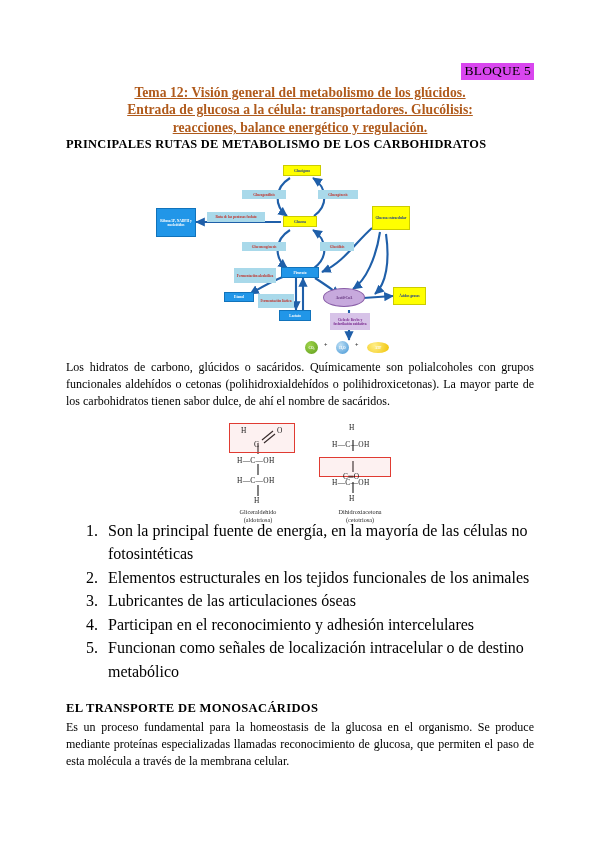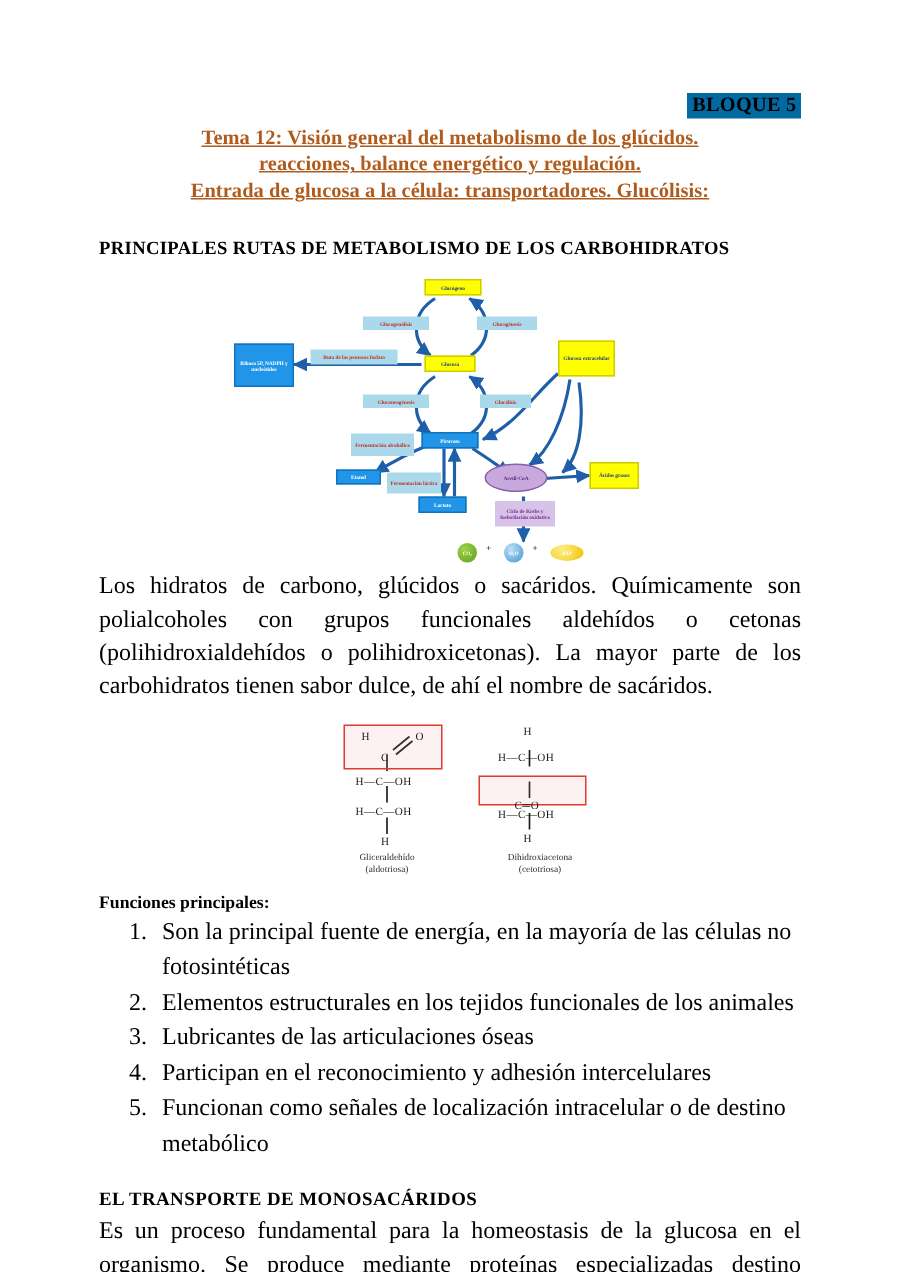--- a/index.html
+++ b/index.html
@@ -26,25 +26,25 @@
   }
 
   
   .bloque-row {
     padding-top: 62px;
     text-align: right;
     line-height: 1;
   }
   .bloque-badge {
     display: inline-block;
-    font-weight: bold;
+    font-weight: normal;
     font-size: 13.5px;
     letter-spacing: .2px;
     color: #000;
-    background: #0369a1;
+    background: #d946ef;
     padding: 1px 3px 2px 4px;
   }
 
   .doc-title {
     margin: 4px 0 0 0;
     text-align: center;
     color: #b05a1b;
     font-weight: bold;
     font-size: 13.6px;
     line-height: 1.32;
@@ -53,36 +53,35 @@
   .doc-title span { display: block; text-decoration: underline; }
 
   
   .sec-heading {
     font-weight: bold;
     font-size: 12.4px;
     letter-spacing: .25px;
     margin: 0;
   }
   .h-routes {
-    margin-top: 22px;
     text-align: left;
   }
   .h-glucidos {
     margin-top: 17px;
     font-size: 13px;
     letter-spacing: .5px;
   }
   .h-transporte {
     margin-top: 18px;
     font-size: 12.6px;
     letter-spacing: .3px;
   }
 
   .body-par {
-    font-size: 16px;
+    font-size: 12px;
     line-height: 1.40;
     text-align: justify;
     margin: 3px 0 0 0;
   }
 
   .sublead {
     font-weight: bold;
     font-size: 11.8px;
     margin: 16px 0 0 0;
   }
@@ -193,22 +192,22 @@
 <body>
 
 <div class="page">
 
   <div class="bloque-row">
     <span class="bloque-badge">BLOQUE 5</span>
   </div>
 
   <div class="doc-title">
     <span>Tema 12: Visión general del metabolismo de los glúcidos.</span>
+    <span>Entrada de glucosa a la célula: transportadores. Glucólisis:</span>
     <span>reacciones, balance energético y regulación.</span>
-    <span>Entrada de glucosa a la célula: transportadores. Glucólisis:</span>
   </div>
 
   <div class="sec-heading h-routes">PRINCIPALES RUTAS DE METABOLISMO DE LOS CARBOHIDRATOS</div>
 
   <div class="figure-map">
     <div class="map">
 
       <svg viewBox="0 0 300 198" width="300" height="198">
         <defs>
           <marker id="ah" markerWidth="5" markerHeight="5" refX="4.2" refY="2.2" orient="auto">
@@ -328,25 +327,24 @@
       <div class="atomtxt" style="left:155px; top:20px;">H—C—OH</div>
       <div class="atomtxt" style="left:166px; top:52px;">C═O</div>
       <div class="atomtxt" style="left:155px; top:58px;">H—C—OH</div>
       <div class="atomtxt" style="left:172px; top:74px;">H</div>
 
       <div class="mol-label" style="left:122px; top:88px; width:122px;">Dihidroxiacetona</div>
       <div class="mol-label" style="left:122px; top:96px; width:122px;">(cetotriosa)</div>
     </div>
   </div>
 
-  <div class="sublead">Funciones principales:</div>
   <ol class="funcs">
     <li>Son la principal fuente de energía, en la mayoría de las células no fotosintéticas</li>
     <li>Elementos estructurales en los tejidos funcionales de los animales</li>
     <li>Lubricantes de las articulaciones óseas</li>
     <li>Participan en el reconocimiento y adhesión intercelulares</li>
     <li>Funcionan como señales de localización intracelular o de destino metabólico</li>
   </ol>
 
   <div class="sec-heading h-transporte">EL TRANSPORTE DE MONOSACÁRIDOS</div>
-  <p class="body-par">Es un proceso fundamental para la homeostasis de la glucosa en el organismo. Se produce mediante proteínas especializadas destino transportadores de glucosa, que permiten el paso de esta molécula a través de la membrana celular.</p>
+  <p class="body-par">Es un proceso fundamental para la homeostasis de la glucosa en el organismo. Se produce mediante proteínas especializadas llamadas reconocimiento de glucosa, que permiten el paso de esta molécula a través de la membrana celular.</p>
 
 </div>
 
 </body></html>

